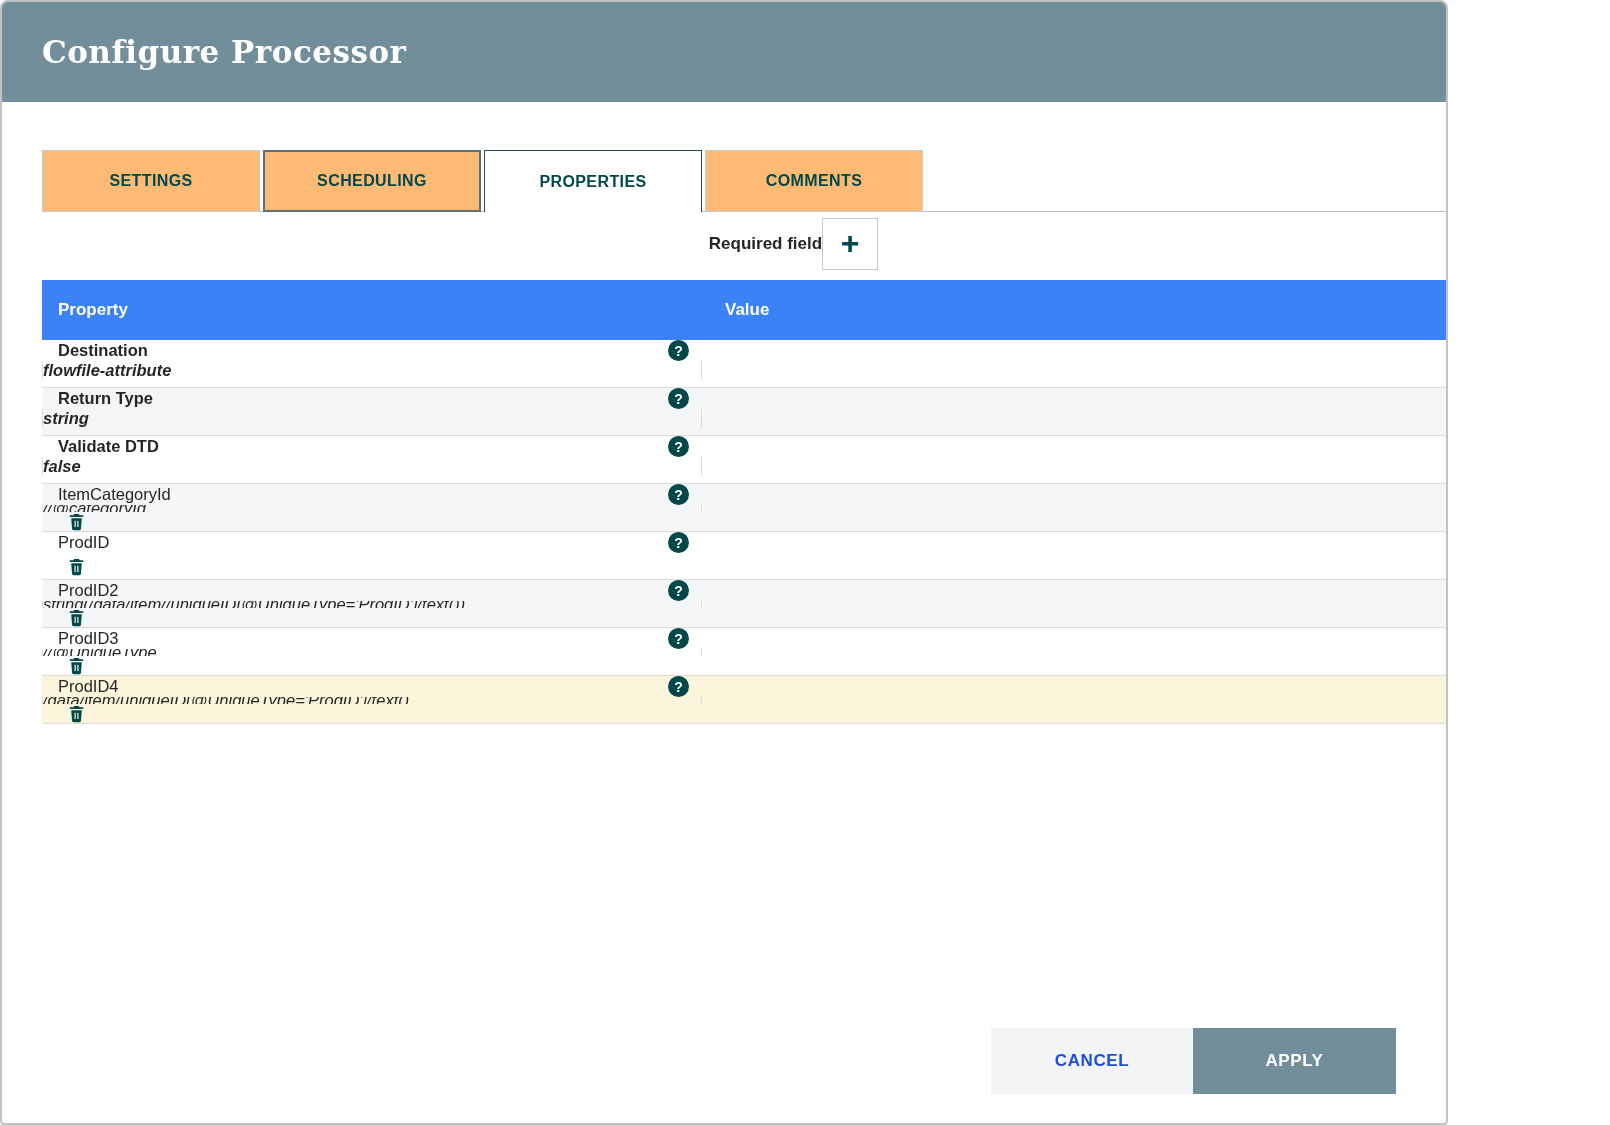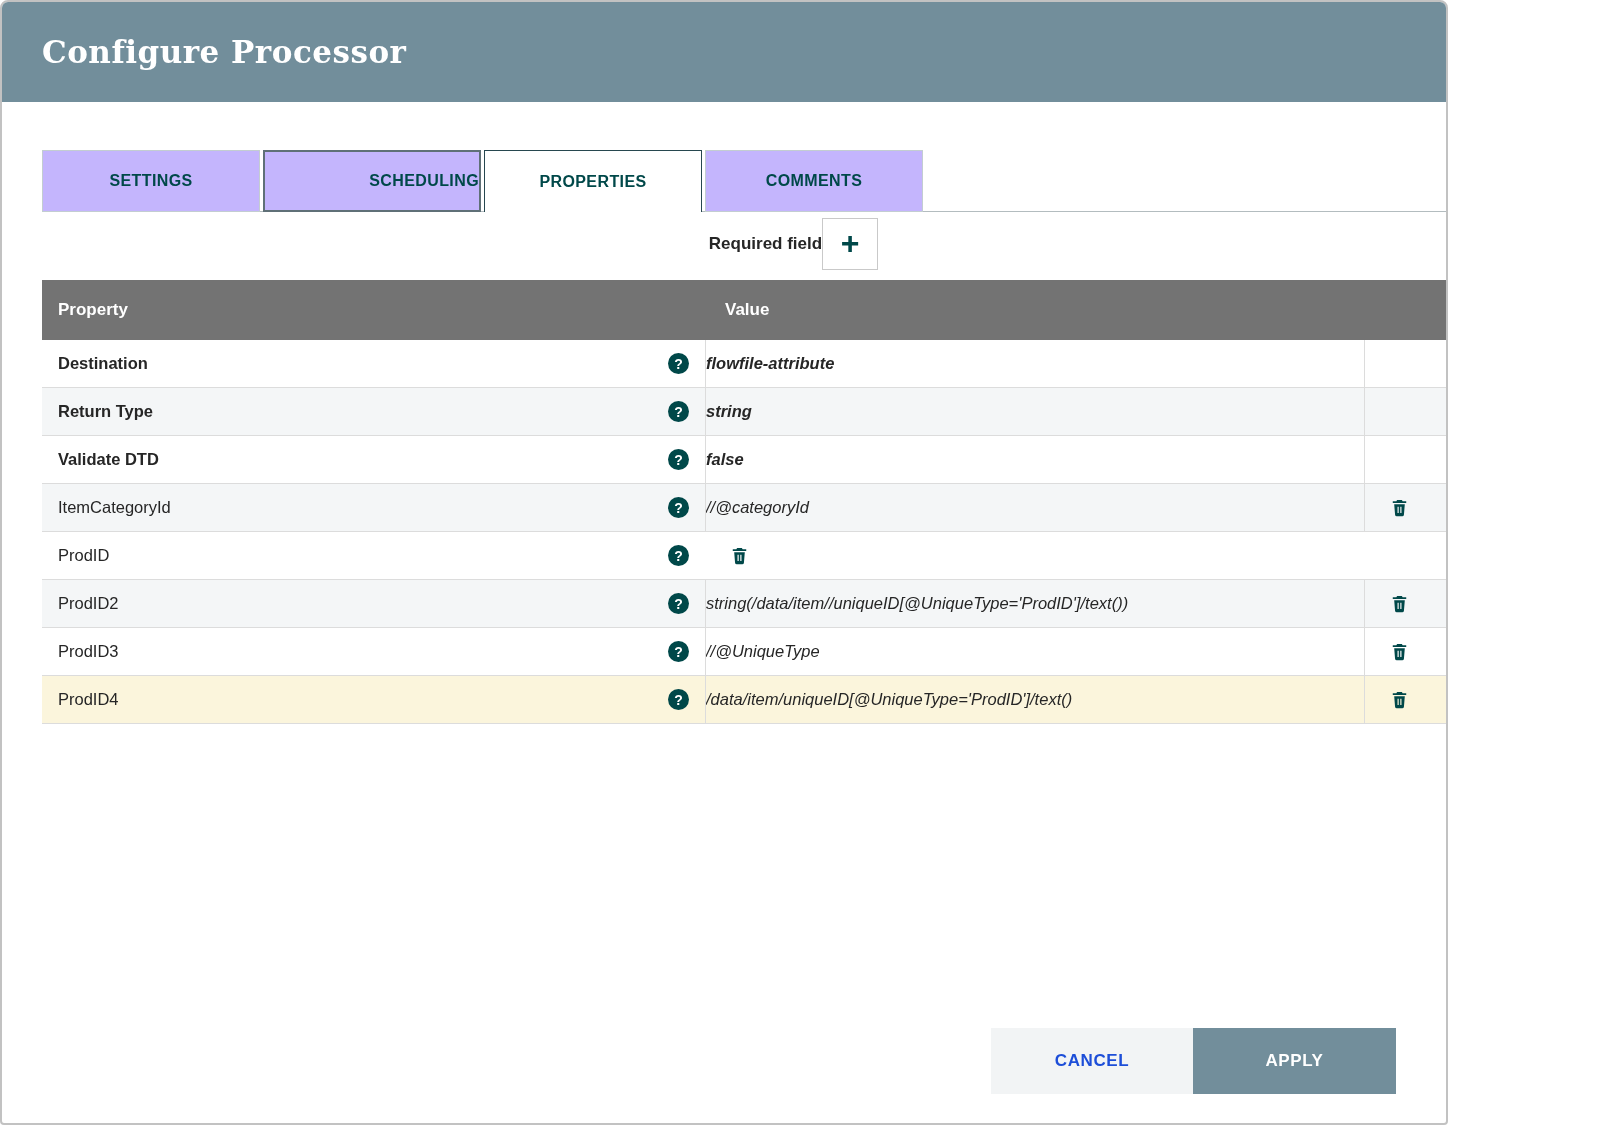--- a/index.html
+++ b/index.html
@@ -30,52 +30,52 @@
     margin:48px 0 0 40px;width:1488px;height:62px;
   }
   .tabs::after{
     content:"";position:absolute;left:0;right:0;bottom:0;height:1px;
     background:#b3bcbf;z-index:0;
   }
   .tab{
     position:relative;z-index:1;box-sizing:border-box;
     width:218px;height:62px;margin-right:3px;
     display:flex;align-items:center;justify-content:center;
-    background:#c4b5fd;border:1px solid #c3cdd1;
+    background:#fdba74;border:1px solid #c3cdd1;
     color:#004849;font-weight:bold;font-size:16px;letter-spacing:.4px;
     cursor:pointer;
   }
-  .tab.focused{border:2px solid #5f7077;justify-content:flex-end;}
+  .tab.focused{border:2px solid #5f7077;}
   .tab.active{
     background:#ffffff;border:1px solid #27474f;border-bottom:none;
   }
   
   .toolbar{
     margin:6px 0 10px 40px;width:1488px;height:52px;
     display:flex;align-items:center;justify-content:center;
   }
   .required-label{font-weight:bold;font-size:17px;padding-left:15px;color:#262626;}
   .add-btn{
     box-sizing:border-box;width:56px;height:52px;
     border:1px solid #c9c9c9;background:#fff;
     display:flex;align-items:center;justify-content:center;
     cursor:pointer;
   }
   .add-btn .plus{color:#004849;font-size:32px;font-weight:bold;line-height:1;margin-top:-3px;}
   
   .table{margin-left:40px;width:1488px;}
   .thead{
-    display:flex;height:60px;background:#737373;color:#fff;
+    display:flex;height:60px;background:#3b82f6;color:#fff;
     font-weight:bold;font-size:17px;align-items:center;
   }
   .th-prop{box-sizing:border-box;width:663px;padding-left:16px;}
   .th-val{box-sizing:border-box;flex:1;padding-left:20px;}
   .row{
     display:flex;height:47px;align-items:stretch;
-    border-bottom:1px solid #dcdcdc;background:#ffffff;font-size:16.5px;
+    border-bottom:1px solid #dcdcdc;background:#ffffff;font-size:16.5px;flex-direction:column;
   }
   .row:nth-child(even){background:#f4f6f7;}
   .row.highlight{background:#fbf5dc;}
   .cell{display:flex;align-items:center;box-sizing:border-box;}
   .cell.prop{width:663px;padding:0 16px;justify-content:space-between;}
   .cell.val{
     width:660px;border-left:1px solid #dcdcdc;border-right:1px solid #dcdcdc;
     padding:0 0;cursor:pointer;white-space:nowrap;overflow:hidden;font-style:italic;
   }
   .cell.act{flex:1;padding-left:25px;}

